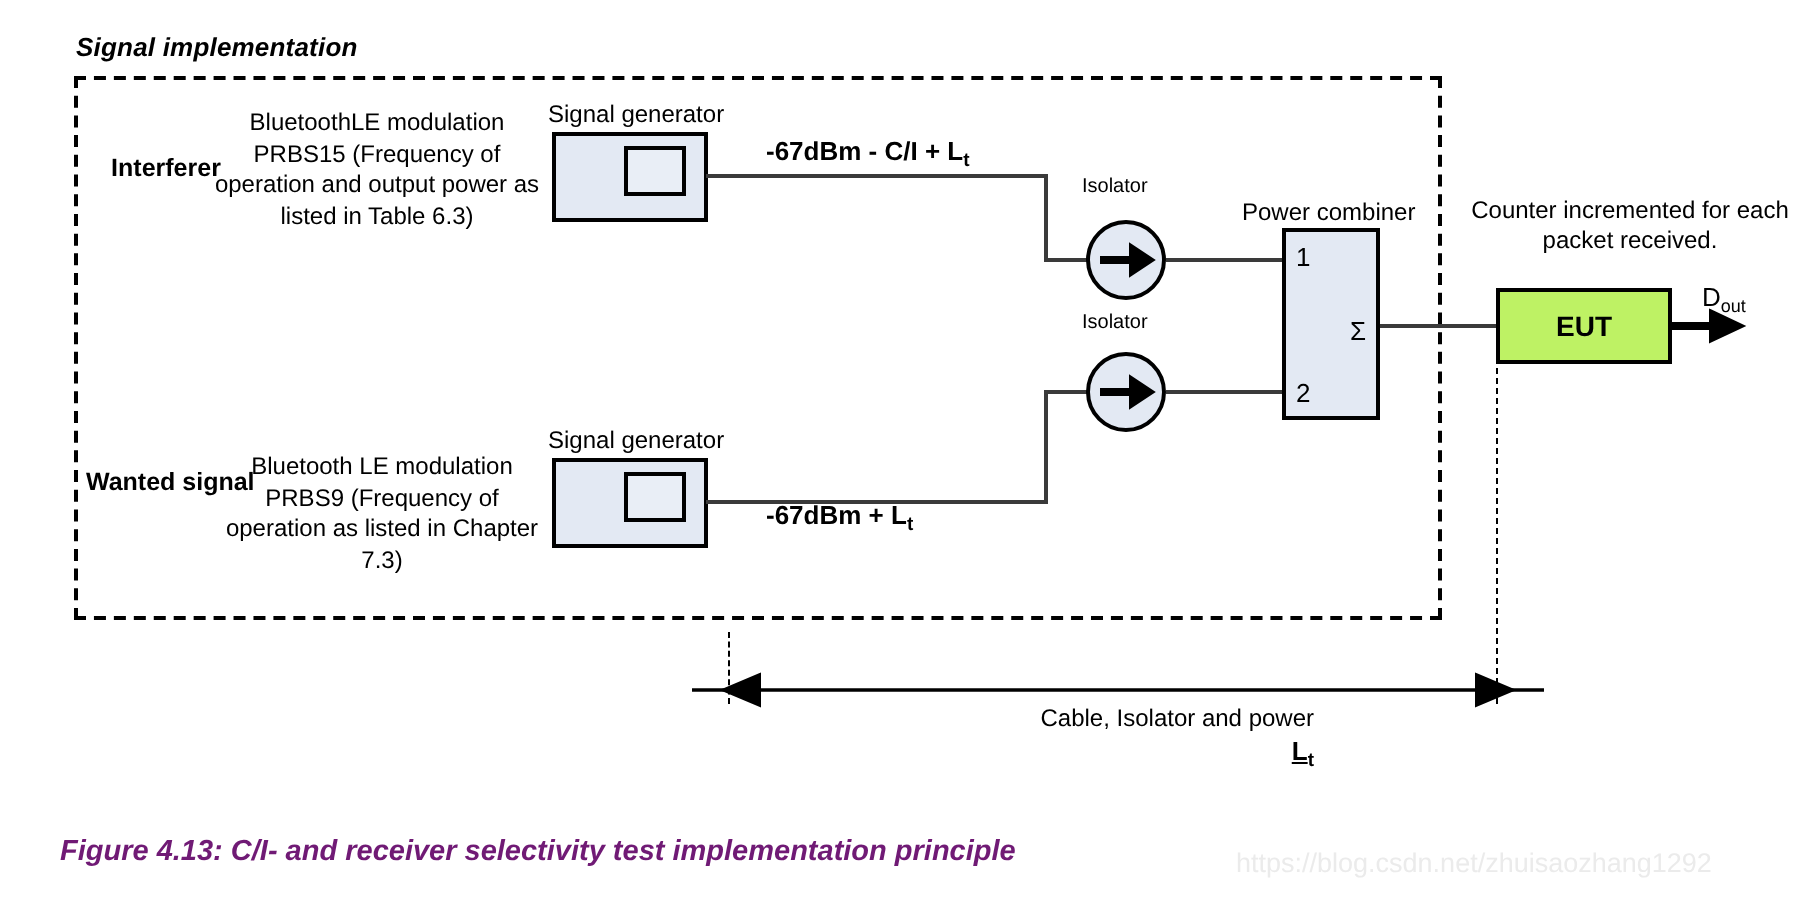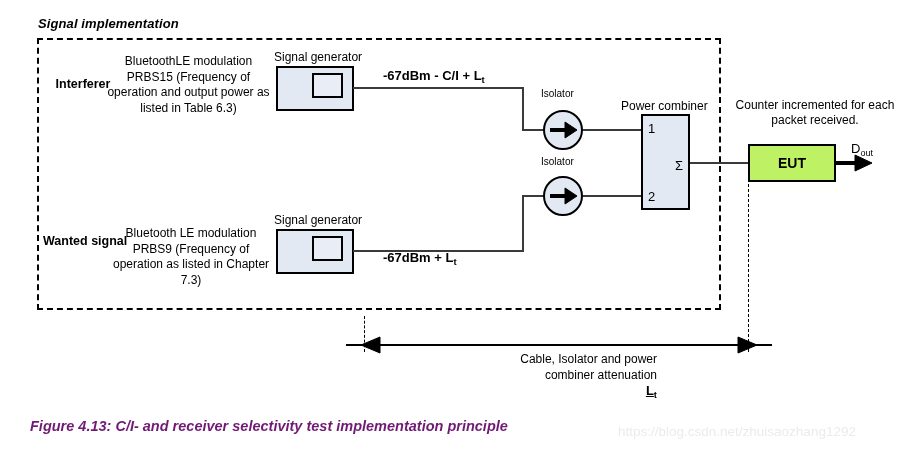--- a/index.html
+++ b/index.html
@@ -325,21 +325,20 @@
   <svg class="abs" style="left:344px; top:336px;" width="430" height="18" viewBox="0 0 430 18">
     <g stroke="#000000" fill="#000000">
       <line x1="2" y1="9" x2="428" y2="9" stroke-width="1.8"></line>
       <polygon points="36,1 17,9 36,17"></polygon>
       <polygon points="394,1 413,9 394,17"></polygon>
     </g>
   </svg>
 
   <div class="abs" id="dim-caption">
     <div>Cable, Isolator and power</div>
-    <div>combiner attenuation</div>
     <div class="lt"><span>L</span><sub>t</sub></div>
   </div>
 
   <div class="abs" id="figure-caption">Figure 4.13: C/I- and receiver selectivity test implementation principle</div>
 
   <div class="abs" id="watermark">https://blog.csdn.net/zhuisaozhang1292</div>
 
 </div>
 
 </body></html>

